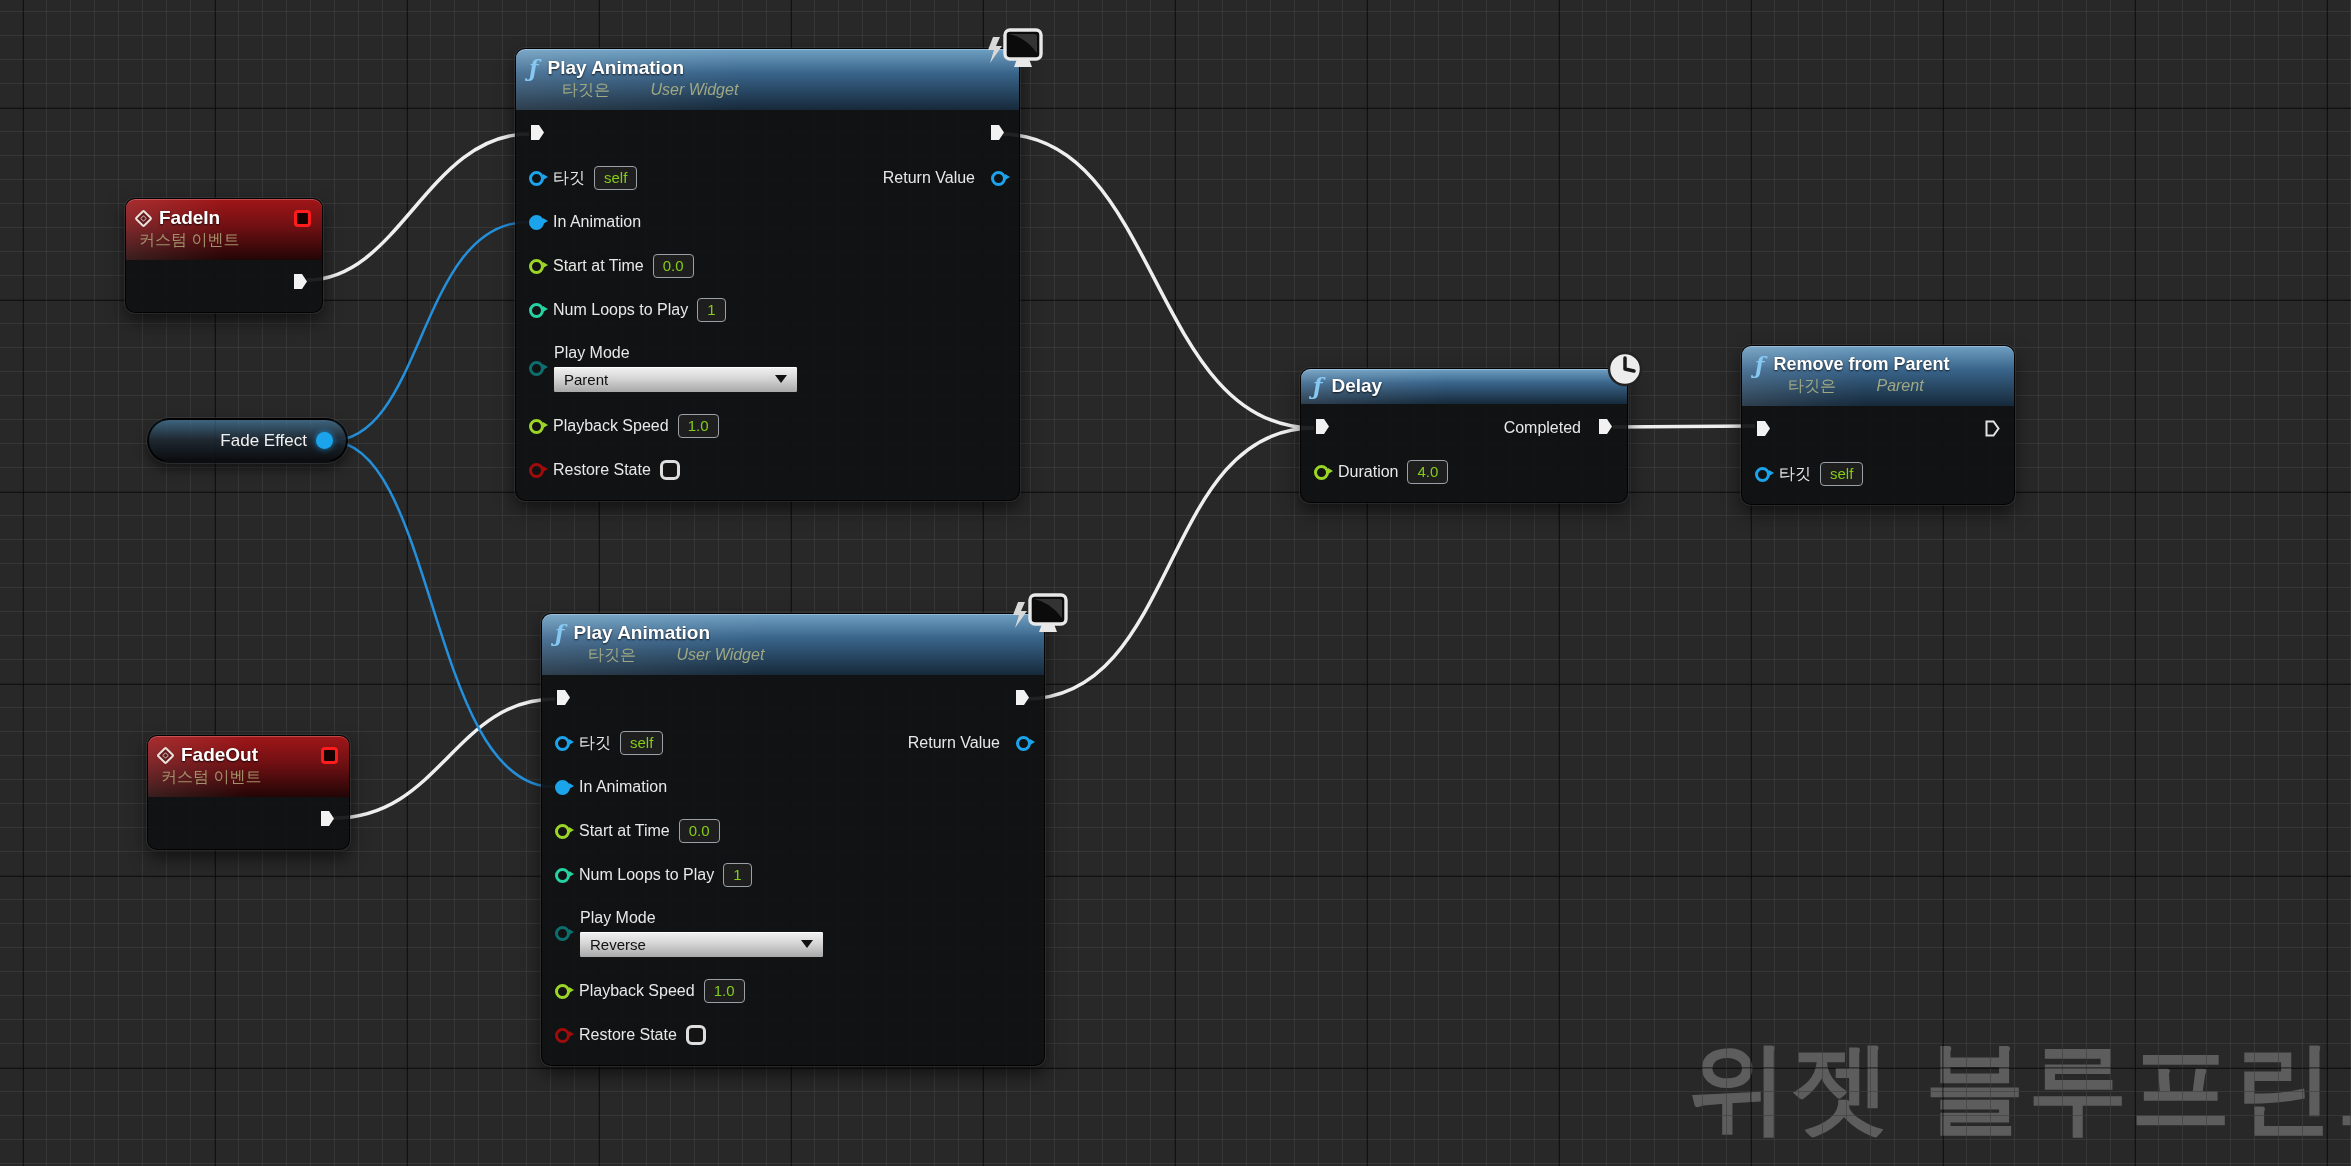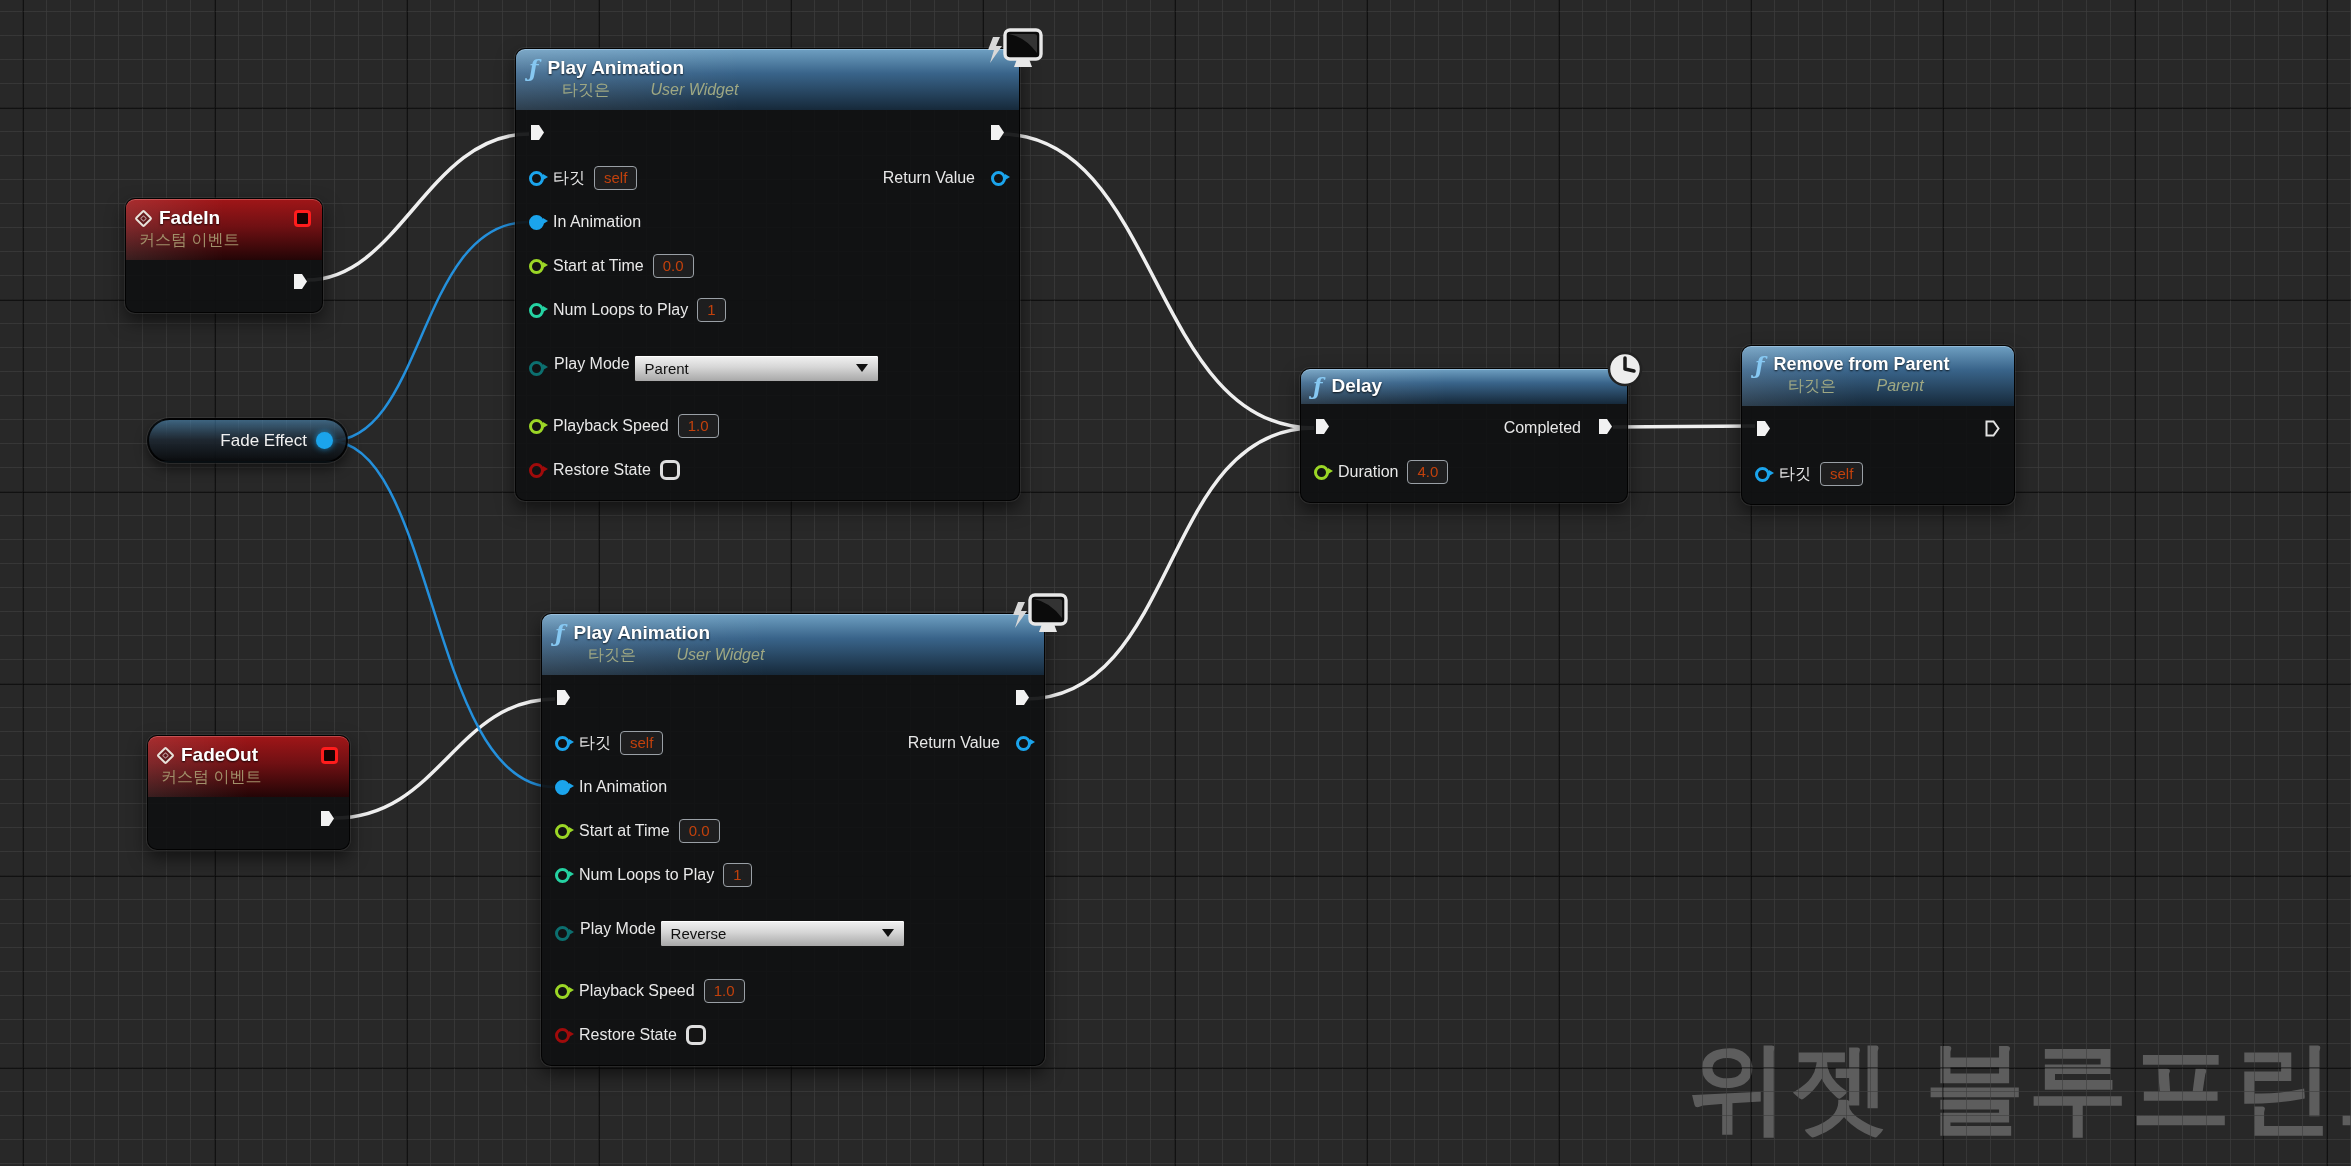--- a/index.html
+++ b/index.html
@@ -68,37 +68,37 @@
   .ev-icon::after { content:""; position:absolute; inset:2px; border:1px solid rgba(255,255,255,0.55); border-radius:1px; }
   .ev-badge { width:17px; height:17px; margin-left:auto; border:3px solid #ff1c1c; border-radius:4px; background:#170202; flex:none; }
 
   .body { padding:2px 0 8px; }
   .row { display:flex; align-items:center; gap:9px; height:44px; padding:0 13px; }
   .row.slim { height:42px; }
   .lbl { font-size:16px; color:#e8e8e8; white-space:nowrap; }
   .right { margin-left:auto; display:flex; align-items:center; gap:16px; }
 
   .valbox {
-    font-size:15px; color:#c2410c; background:rgba(46,46,46,0.45);
+    font-size:15px; color:#84cc16; background:rgba(46,46,46,0.45);
     border:1.5px solid #9aa0a6; border-radius:4px; padding:1px 9px 2px; line-height:19px;
   }
 
   .pin { position:relative; width:15px; height:15px; border-radius:50%; border:3.5px solid var(--c); flex:none; }
   .pin::after { content:""; position:absolute; left:11px; top:0.5px; width:0; height:0;
     border-left:5px solid var(--c); border-top:3.5px solid transparent; border-bottom:3.5px solid transparent; }
   .pin.filled { background:var(--c); }
   .p-obj  { --c:#1ba4ec; }
   .p-float{ --c:#9bd626; }
   .p-int  { --c:#25d2a2; }
   .p-enum { --c:#0c6f6f; }
   .p-bool { --c:#a00b0b; }
 
   .pin-exec { flex:none; display:block; }
 
-  .mode-col { display:flex; flex-direction:row; gap:4px; }
+  .mode-col { display:flex; flex-direction:column; gap:4px; }
   .mode-col .lbl { padding-left:1px; }
   .dropdown {
     width:245px; height:27px; border:1px solid #141414; border-radius:2px;
     background:linear-gradient(180deg, #f2f2f2 0%, #d6d6d6 45%, #a8a8a8 100%);
     box-shadow:inset 0 1px 0 #ffffff;
     display:flex; align-items:center; justify-content:space-between; padding:0 10px;
     font-size:15px; color:#101010;
   }
   .dd-arrow { width:0; height:0; border-left:6px solid transparent; border-right:6px solid transparent; border-top:8px solid #111; }
 

